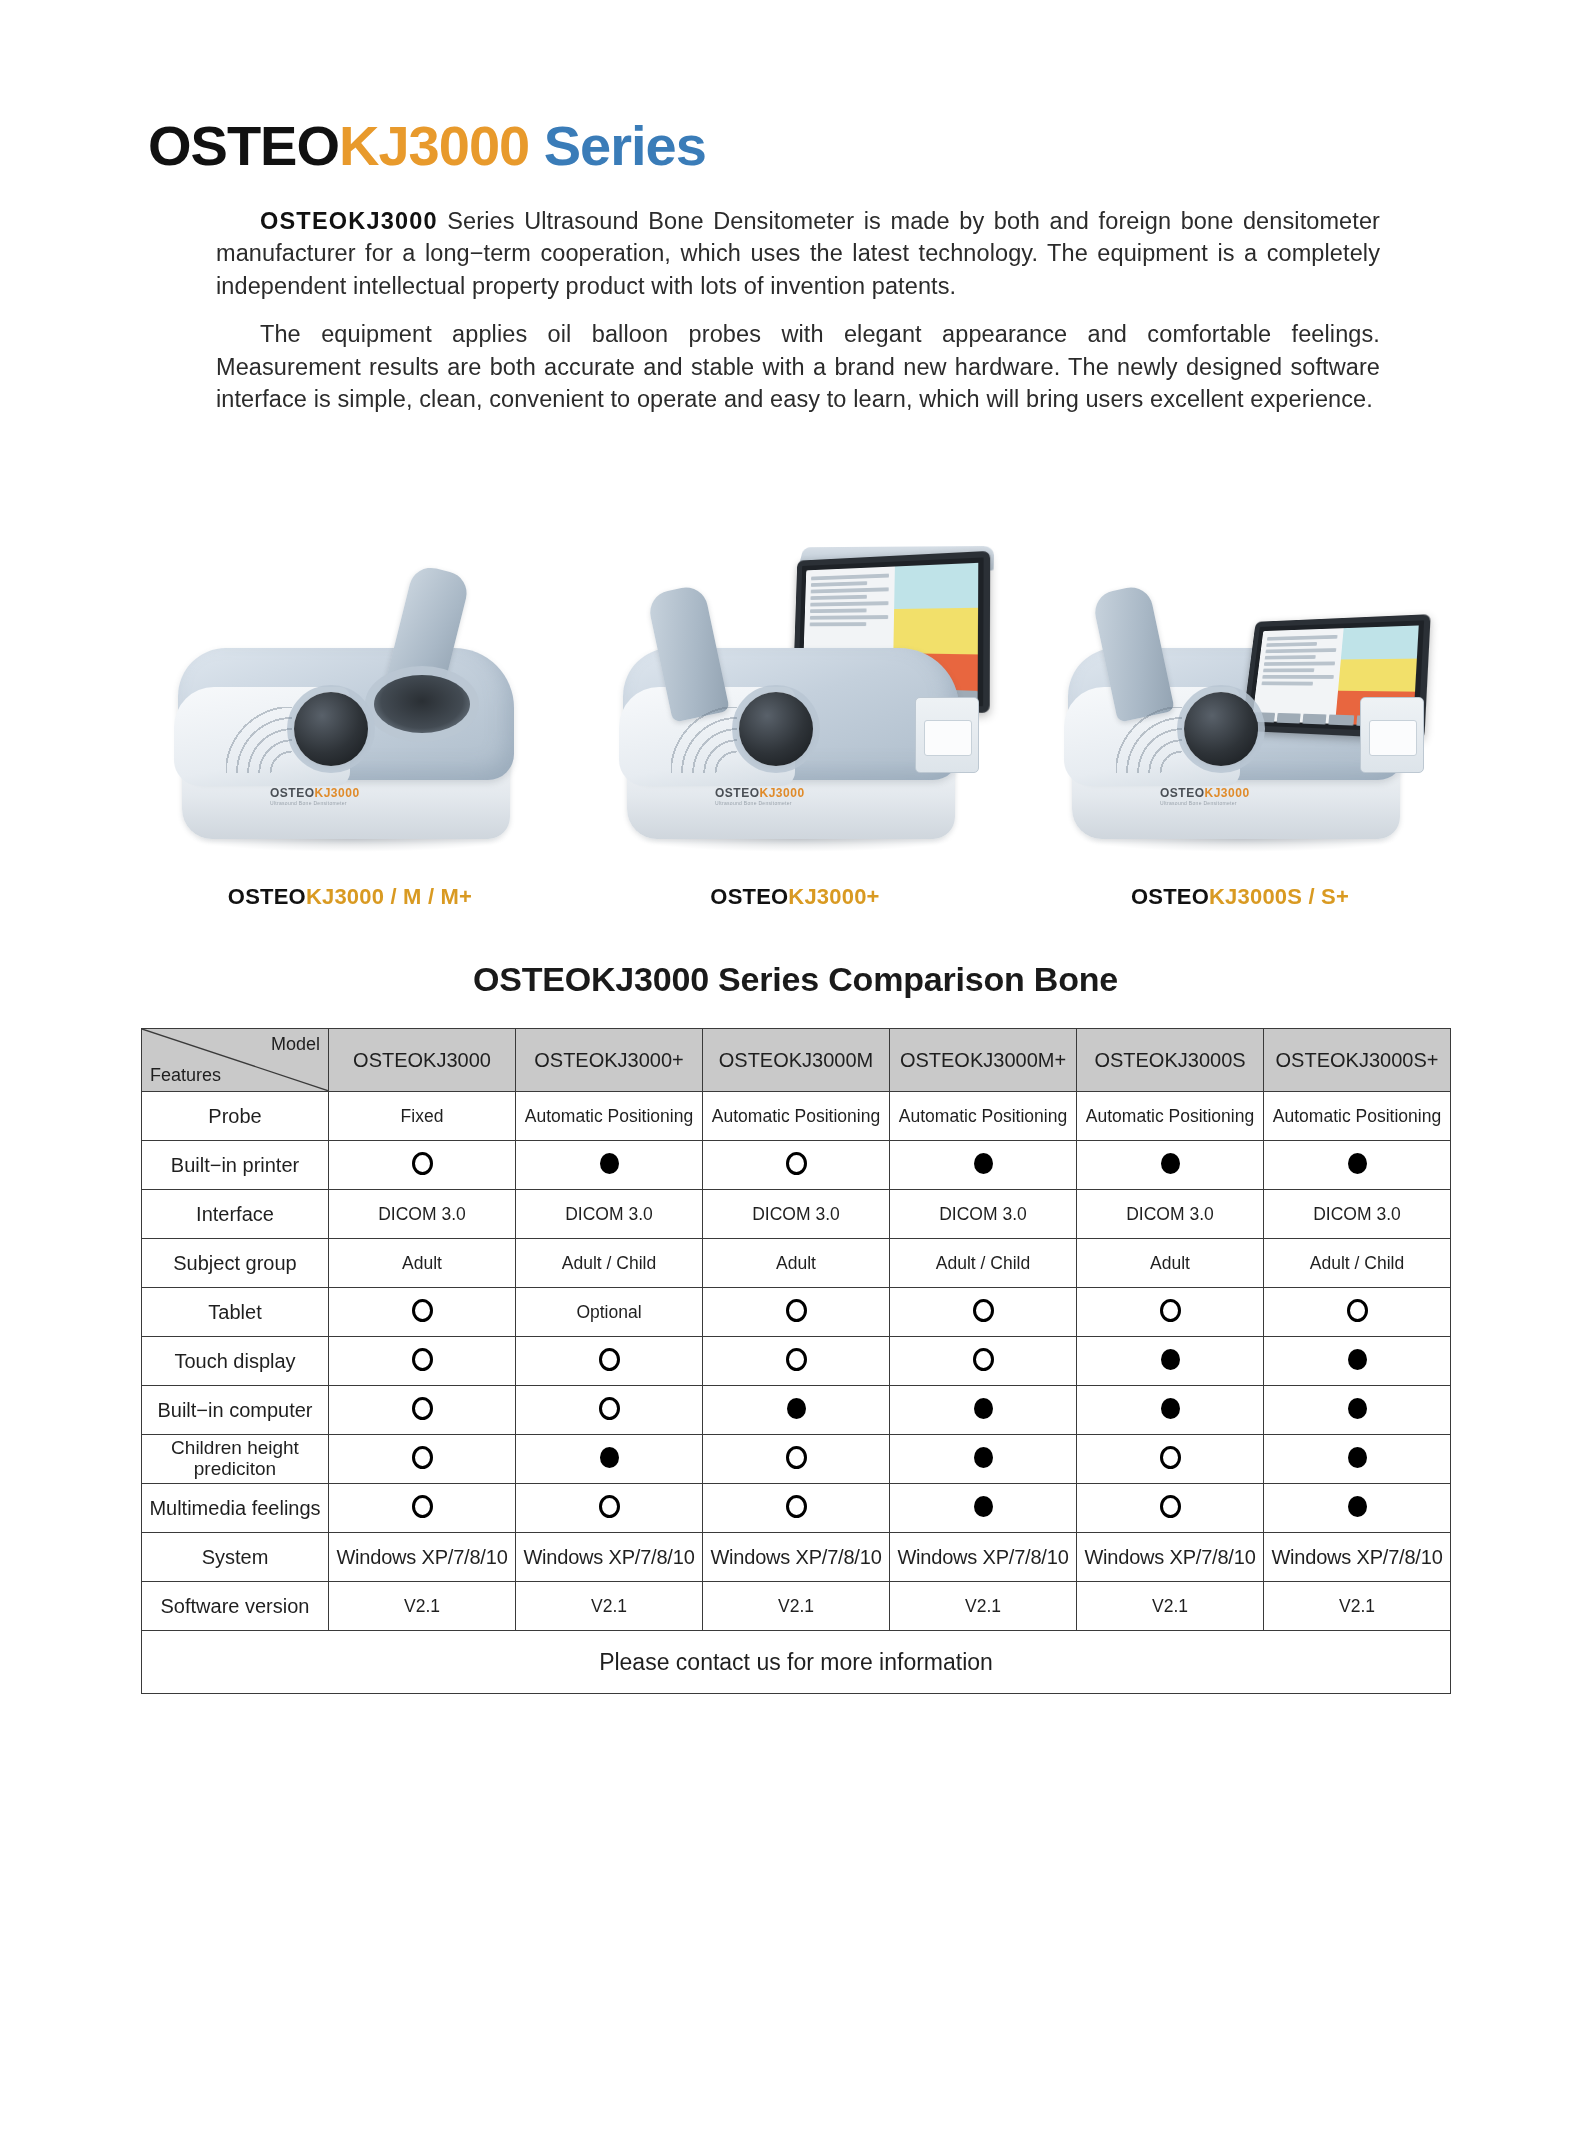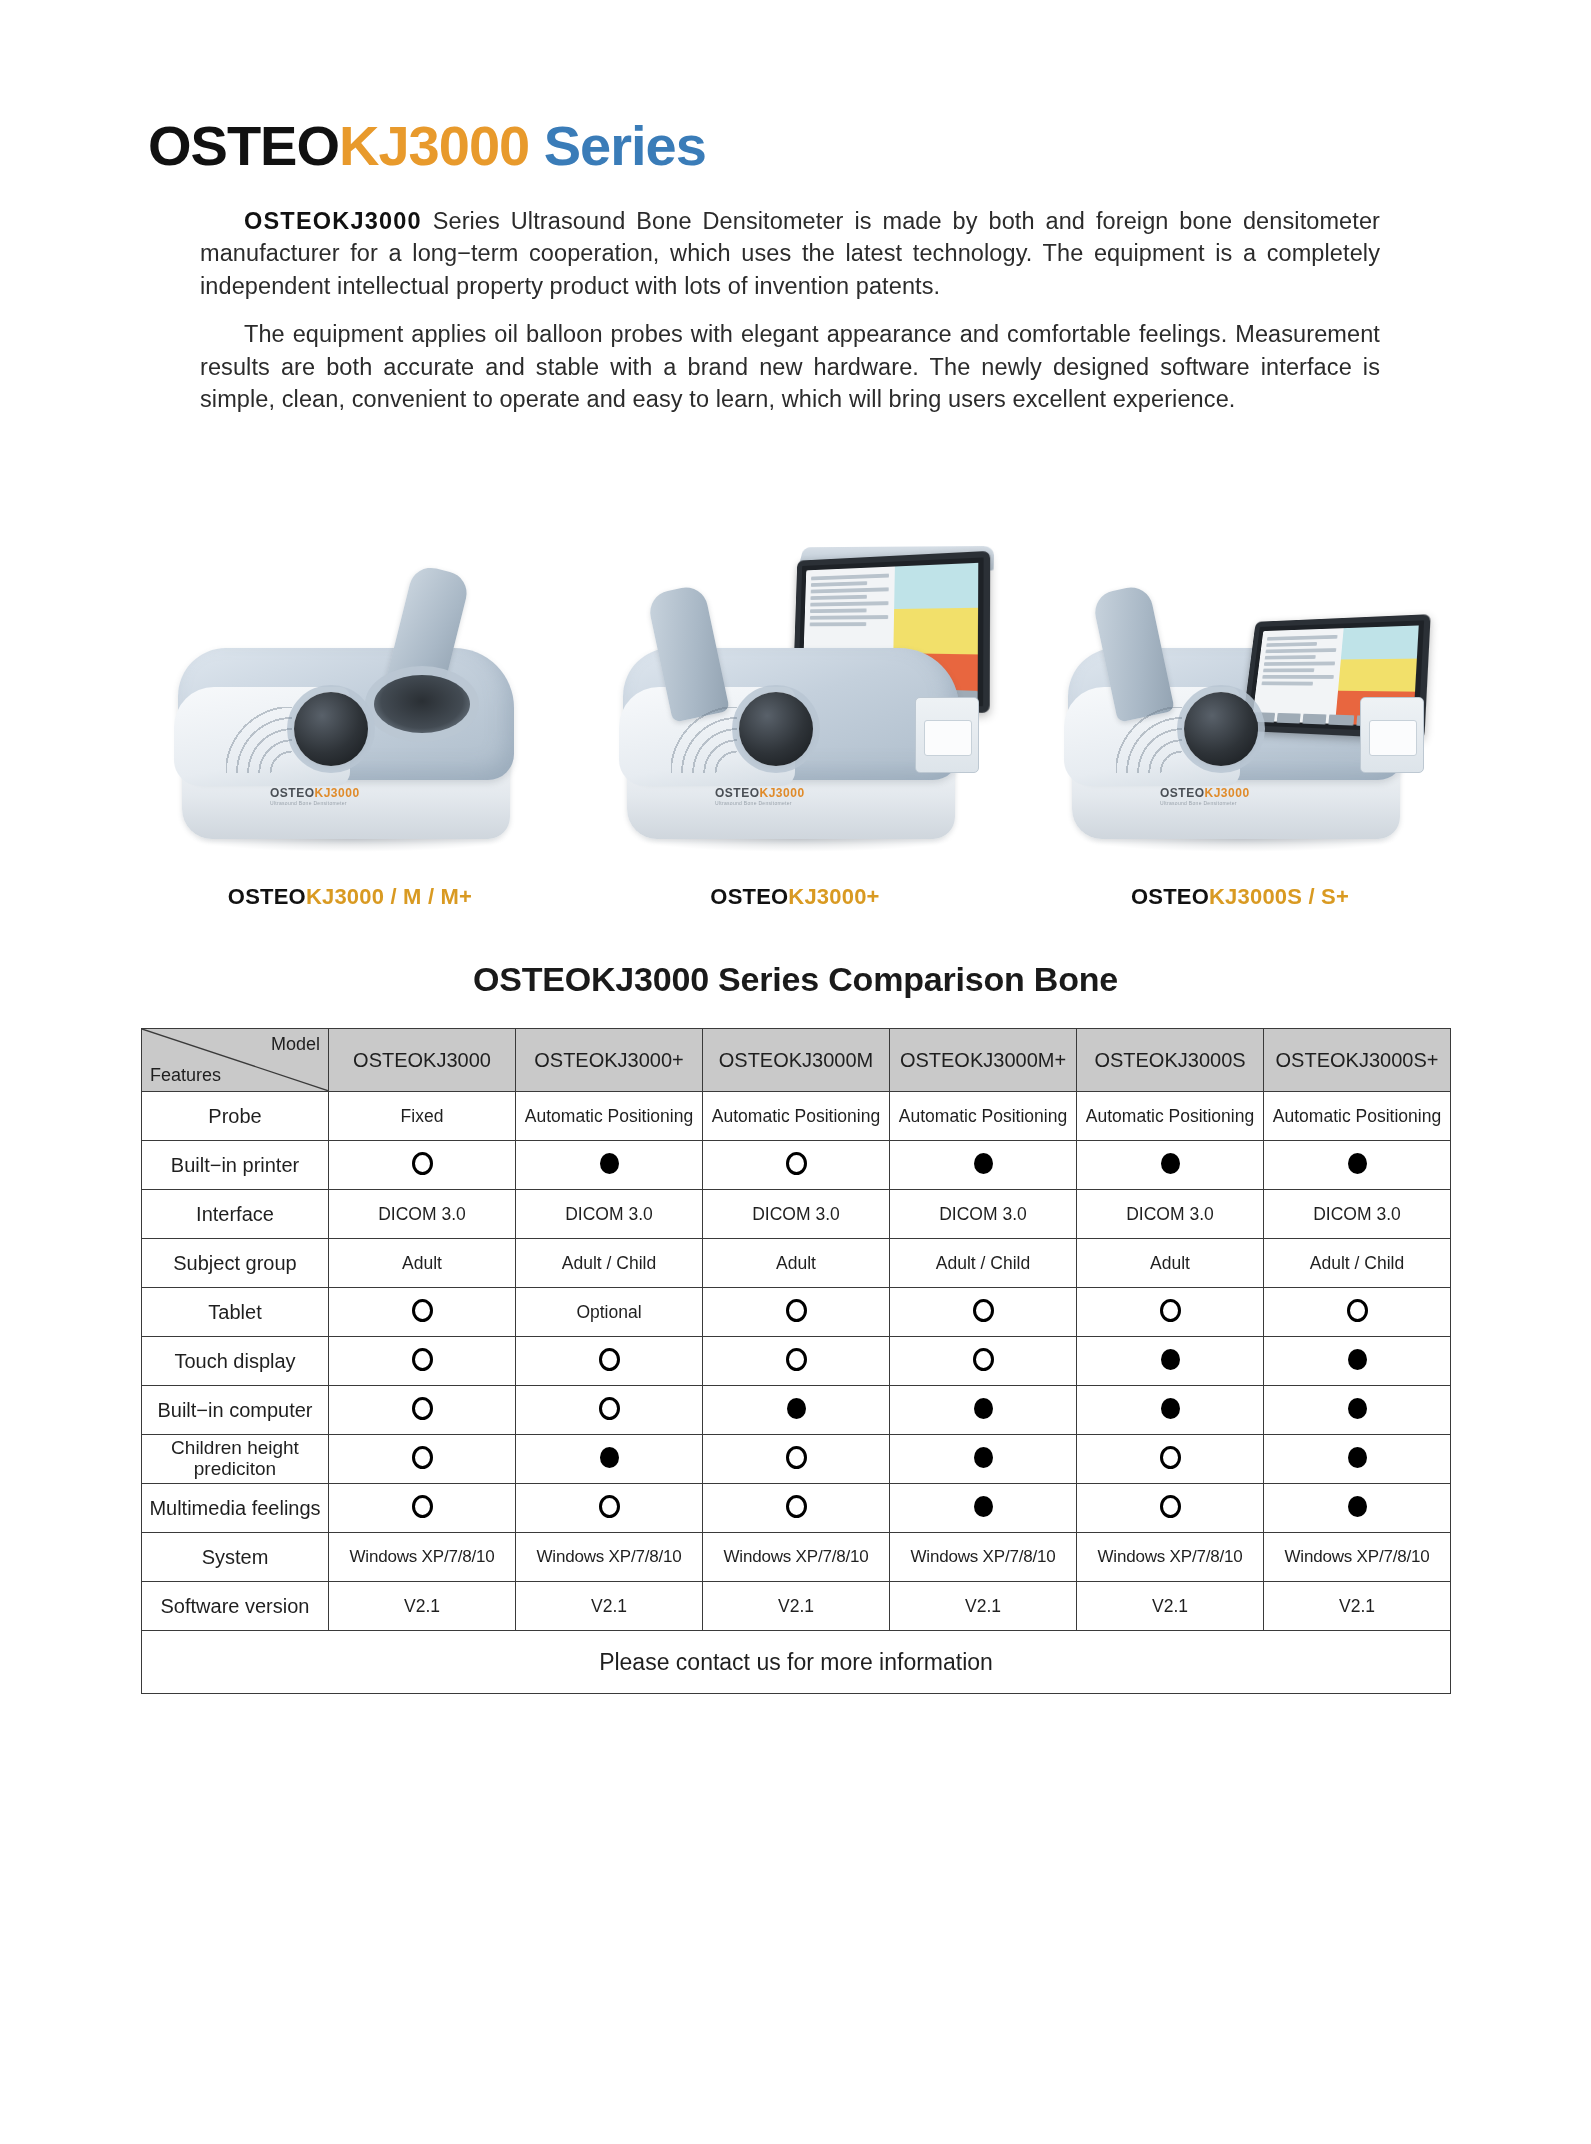--- a/index.html
+++ b/index.html
@@ -24,21 +24,21 @@
   .t-series{color:#3A7CB8;}
 
   
   .body-copy{
     position:absolute;left:200px;top:205px;width:1180px;
     font-size:23.5px;line-height:1.38;
     color:#2b2b2b;
     text-align:justify;
     letter-spacing:0.1px;
   }
-  .body-copy p{margin:0 0 6px 0;text-align:justify;}
+  .body-copy p{margin:0 0 6px 16px;text-align:justify;}
   .body-copy p.p1{text-indent:44px;}
   .body-copy p.p2{text-indent:44px;margin-top:16px;}
   .b-strong{font-weight:bold;color:#111;letter-spacing:1.2px;}
 
   
   .products{
     position:absolute;left:140px;top:520px;width:1310px;height:390px;
     display:flex;justify-content:space-between;align-items:flex-end;
   }
   .prod{width:420px;display:flex;flex-direction:column;align-items:center;}
@@ -163,21 +163,21 @@
     text-align:center;vertical-align:middle;
     font-weight:normal;
     color:#1f1f1f;
     padding:0;
   }
   table.cmp th{background:#c9c9c9;font-size:20px;height:62px;}
   col.feat{width:187px;}
   col.mdl{width:187px;}
   td.feat-lbl{font-size:20px;height:48px;}
   td.val{font-size:17.5px;height:48px;}
-  td.val.sys{font-size:17px;letter-spacing:-.2px;}
+  td.val.sys{font-size:20px;letter-spacing:-.2px;}
   td.mark{height:48px;}
   .dot{display:inline-block;width:19px;height:21px;border-radius:50%;}
   .dot.filled{background:#000;}
   .dot.hollow{background:transparent;border:3px solid #000;width:15px;height:17px;}
   td.two-line{font-size:19px;line-height:1.08;}
   td.footer-note{
     font-size:23px;height:62px;border:1px solid #3a3a3a;
   }
   
   th.corner{

